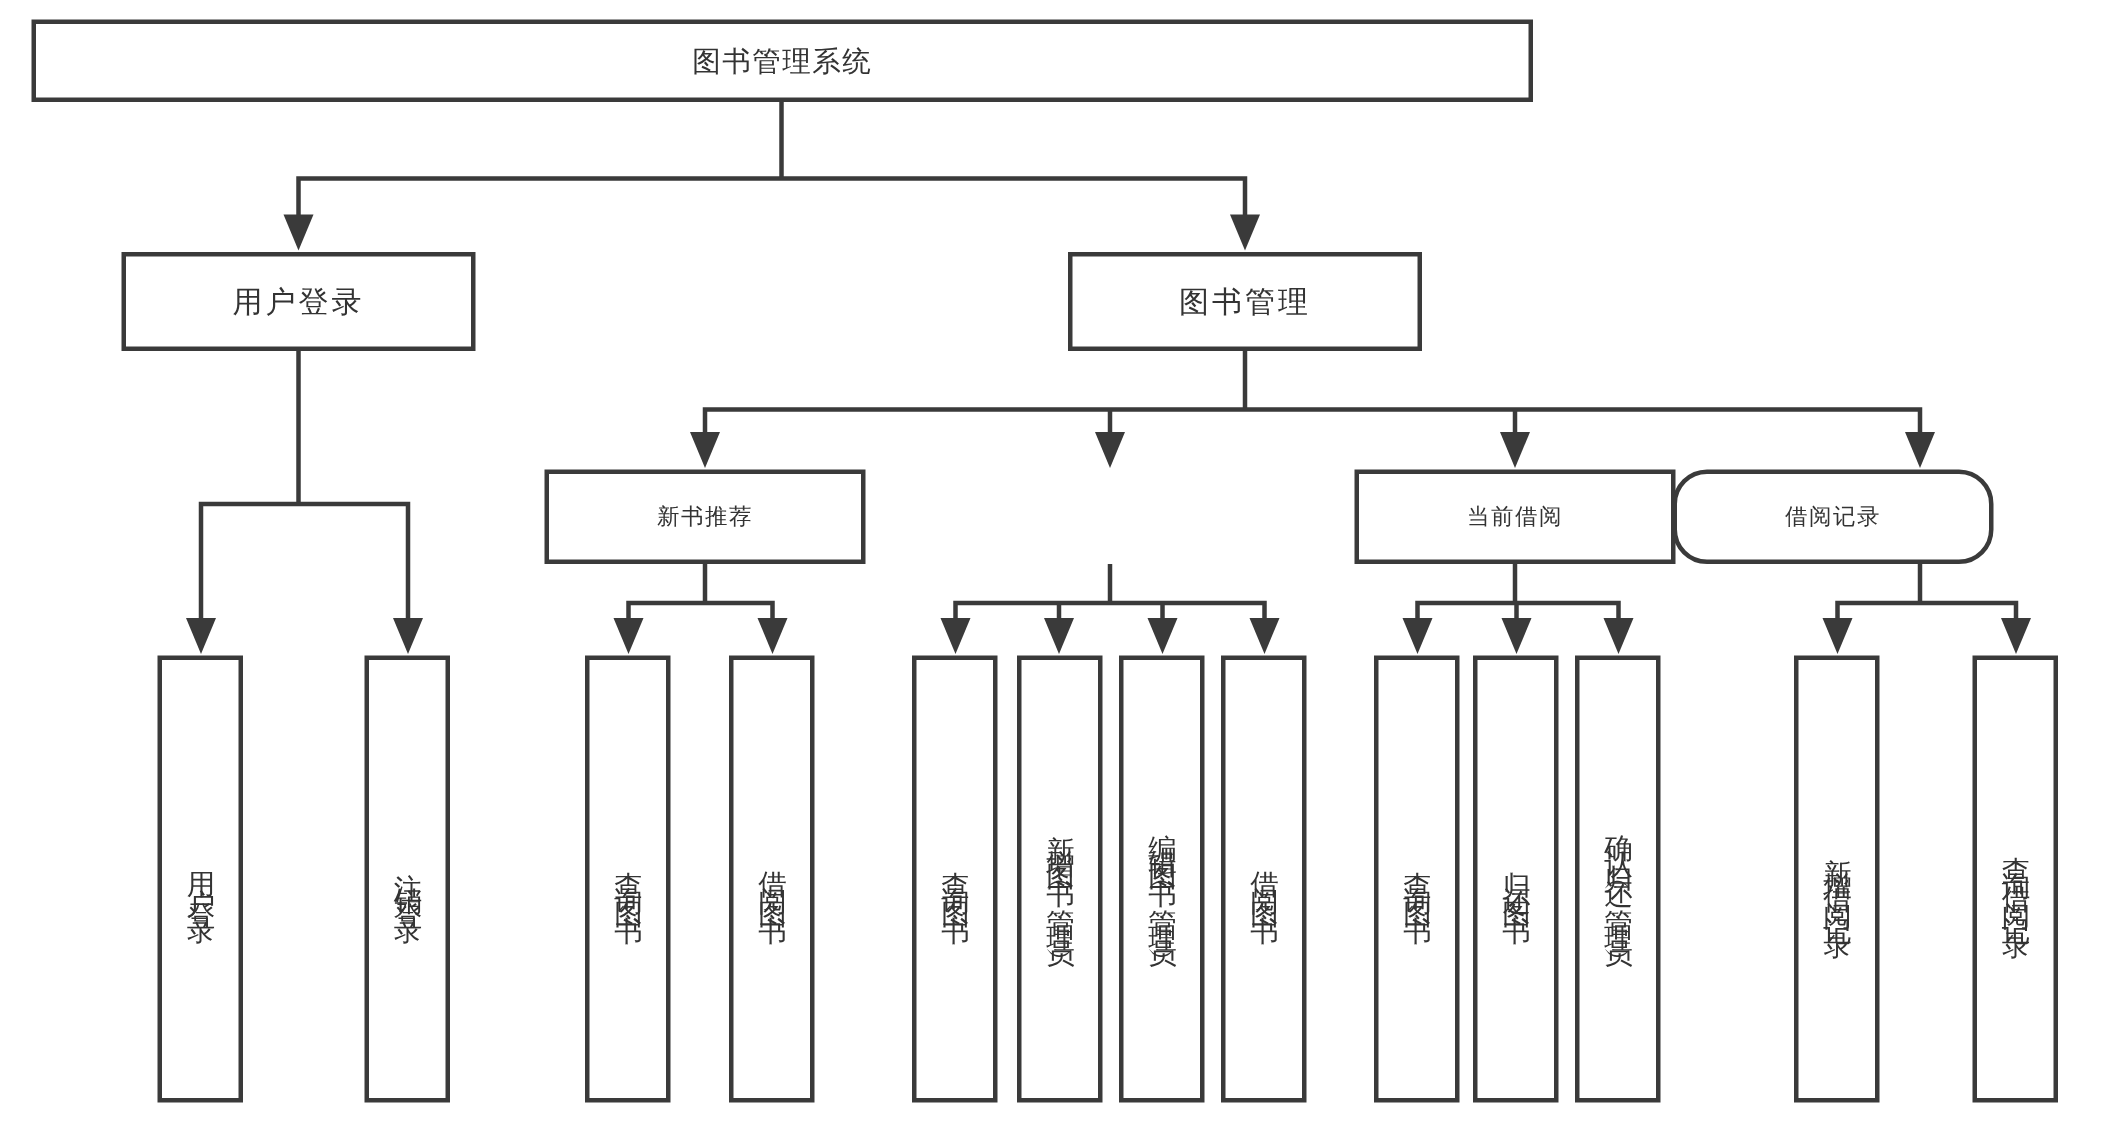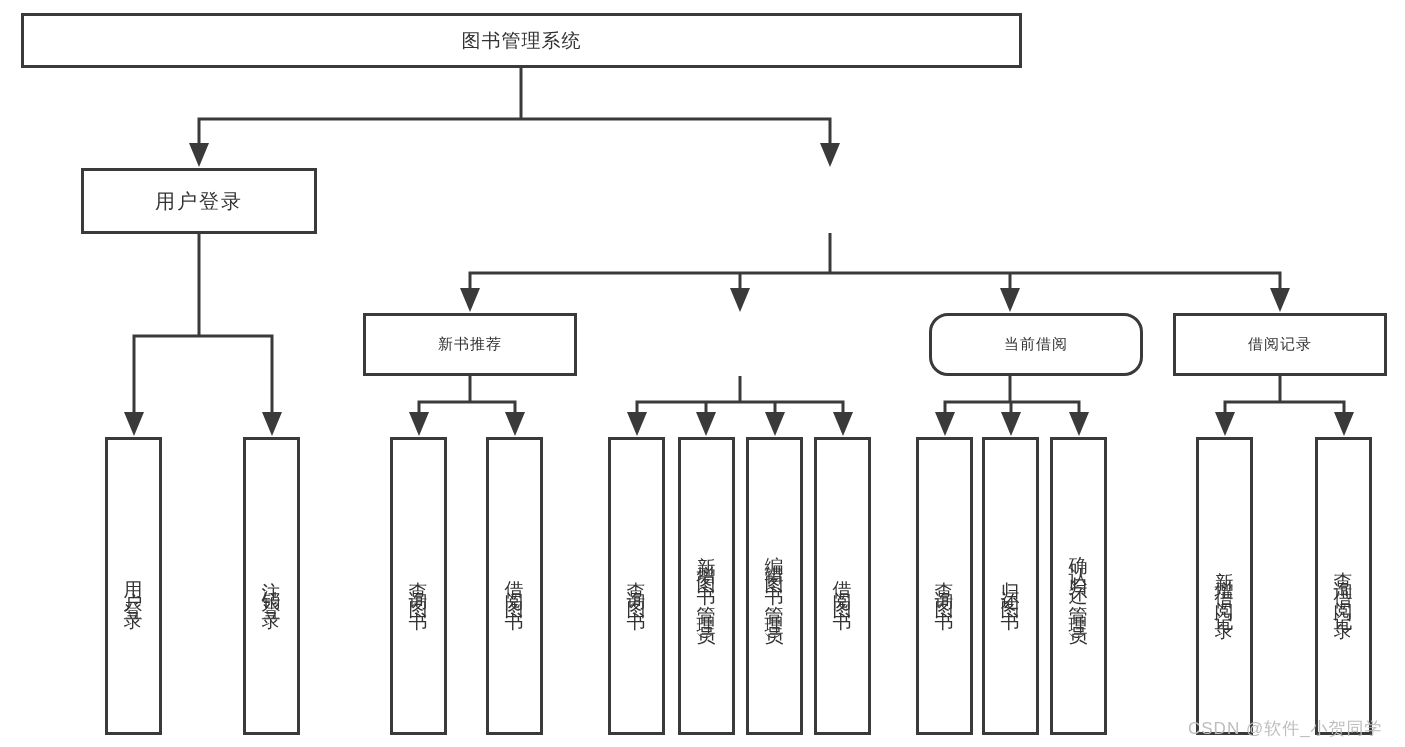--- a/index.html
+++ b/index.html
@@ -97,28 +97,31 @@
     <polygon points="1334,412 1354,412 1344,436"></polygon>
   </svg>
 
   <div class="box root-box">
     <span>图书管理系统</span>
   </div>
 
   <div class="box l2-box" style="left:81px;">
     <span>用户登录</span>
   </div>
+  <div class="box l2-box" style="left:712px;">
+    <span>图书管理</span>
+  </div>
 
   <div class="box l3-box" style="left:363px;">
     <span>新书推荐</span>
   </div>
-  <div class="box l3-box" style="left:929px;border-radius:19px;">
+  <div class="box l3-box" style="left:903px;">
     <span>当前借阅</span>
   </div>
-  <div class="box l3-box" style="left:1173px;">
+  <div class="box l3-box" style="left:1115px;border-radius:23px;">
     <span>借阅记录</span>
   </div>
 
   <div class="box leaf-box" style="left:105px;">
     <span class="vtext">用户登录</span>
   </div>
   <div class="box leaf-box" style="left:243px;">
     <span class="vtext">注销登录</span>
   </div>
 
@@ -152,15 +155,14 @@
     <span class="vtext">确认归还（管理员）</span>
   </div>
 
   <div class="box leaf-box" style="left:1196px;">
     <span class="vtext">新增借阅记录</span>
   </div>
   <div class="box leaf-box" style="left:1315px;">
     <span class="vtext">查询借阅记录</span>
   </div>
 
-  <div class="watermark">CSDN @软件_小贺同学</div>
 
 </div>
 
 </body></html>

